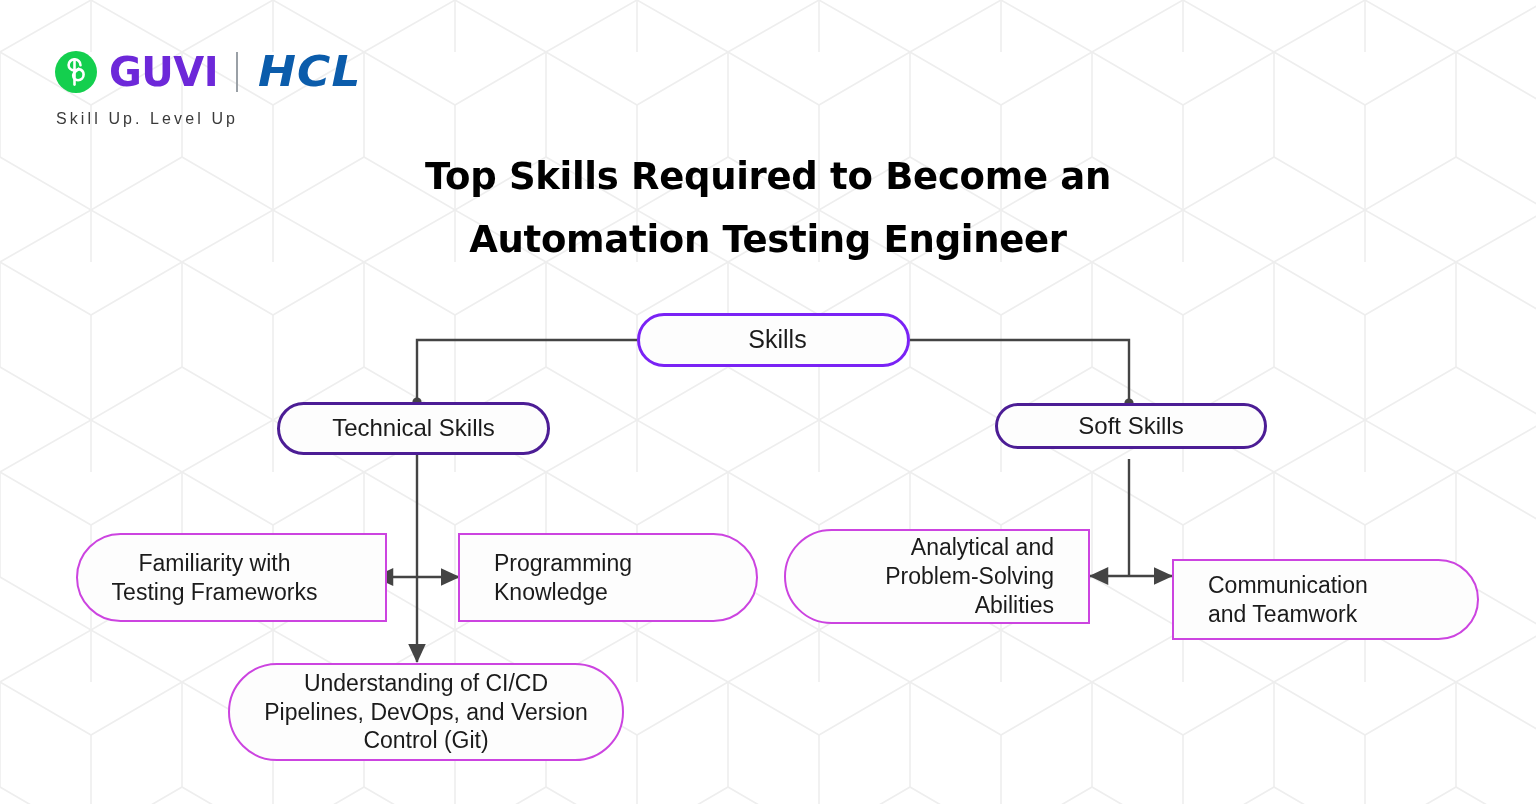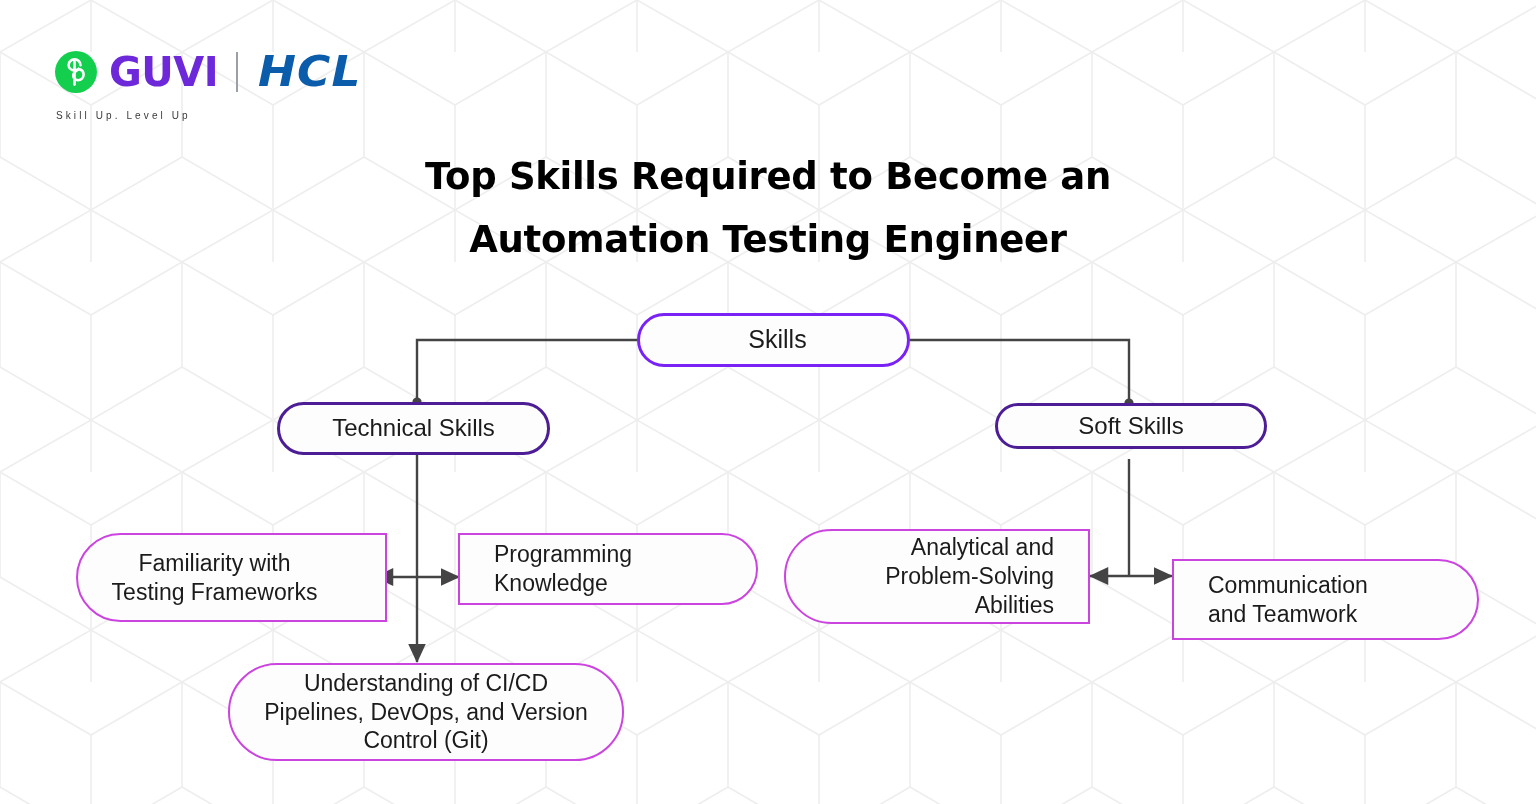--- a/index.html
+++ b/index.html
@@ -71,21 +71,21 @@
     font-style: italic;
     font-size: 42px;
     letter-spacing: 1px;
     color: #0B5CAB;
     line-height: 1;
     transform: scaleX(1.08);
     transform-origin: left center;
   }
   #guvi-tagline {
     font-family: "Liberation Sans", sans-serif;
-    font-size: 10px;
+    font-size: 16px;
     letter-spacing: 3.1px;
     color: #3a3a3a;
     margin-top: 14px;
     margin-left: 1px;
   }
 
   
   #page-title {
     position: absolute;
     top: 146px;
@@ -240,21 +240,21 @@
 
   <div class="node node-branch" style="left:995px; top:403px; width:272px; height:46px;">
     <span class="node-label ta-center">Soft Skills</span>
   </div>
 
   <div class="node node-leaf leaf-round-left pad-r" style="left:76px; top:533px; width:311px; height:89px;">
     <span class="node-label ta-center">Familiarity with
 Testing Frameworks</span>
   </div>
 
-  <div class="node node-leaf leaf-round-right pad-l" style="left:458px; top:533px; width:300px; height:72px;align-items:center;">
+  <div class="node node-leaf leaf-round-right pad-l" style="left:458px; top:533px; width:300px; height:89px;align-items:center;">
     <span class="node-label ta-left">Programming
 Knowledge</span>
   </div>
 
   <div class="node node-leaf leaf-round-all pad-x" style="left:228px; top:663px; width:396px; height:98px;">
     <span class="node-label ta-center">Understanding of CI/CD
 Pipelines, DevOps, and Version
 Control (Git)</span>
   </div>
 

